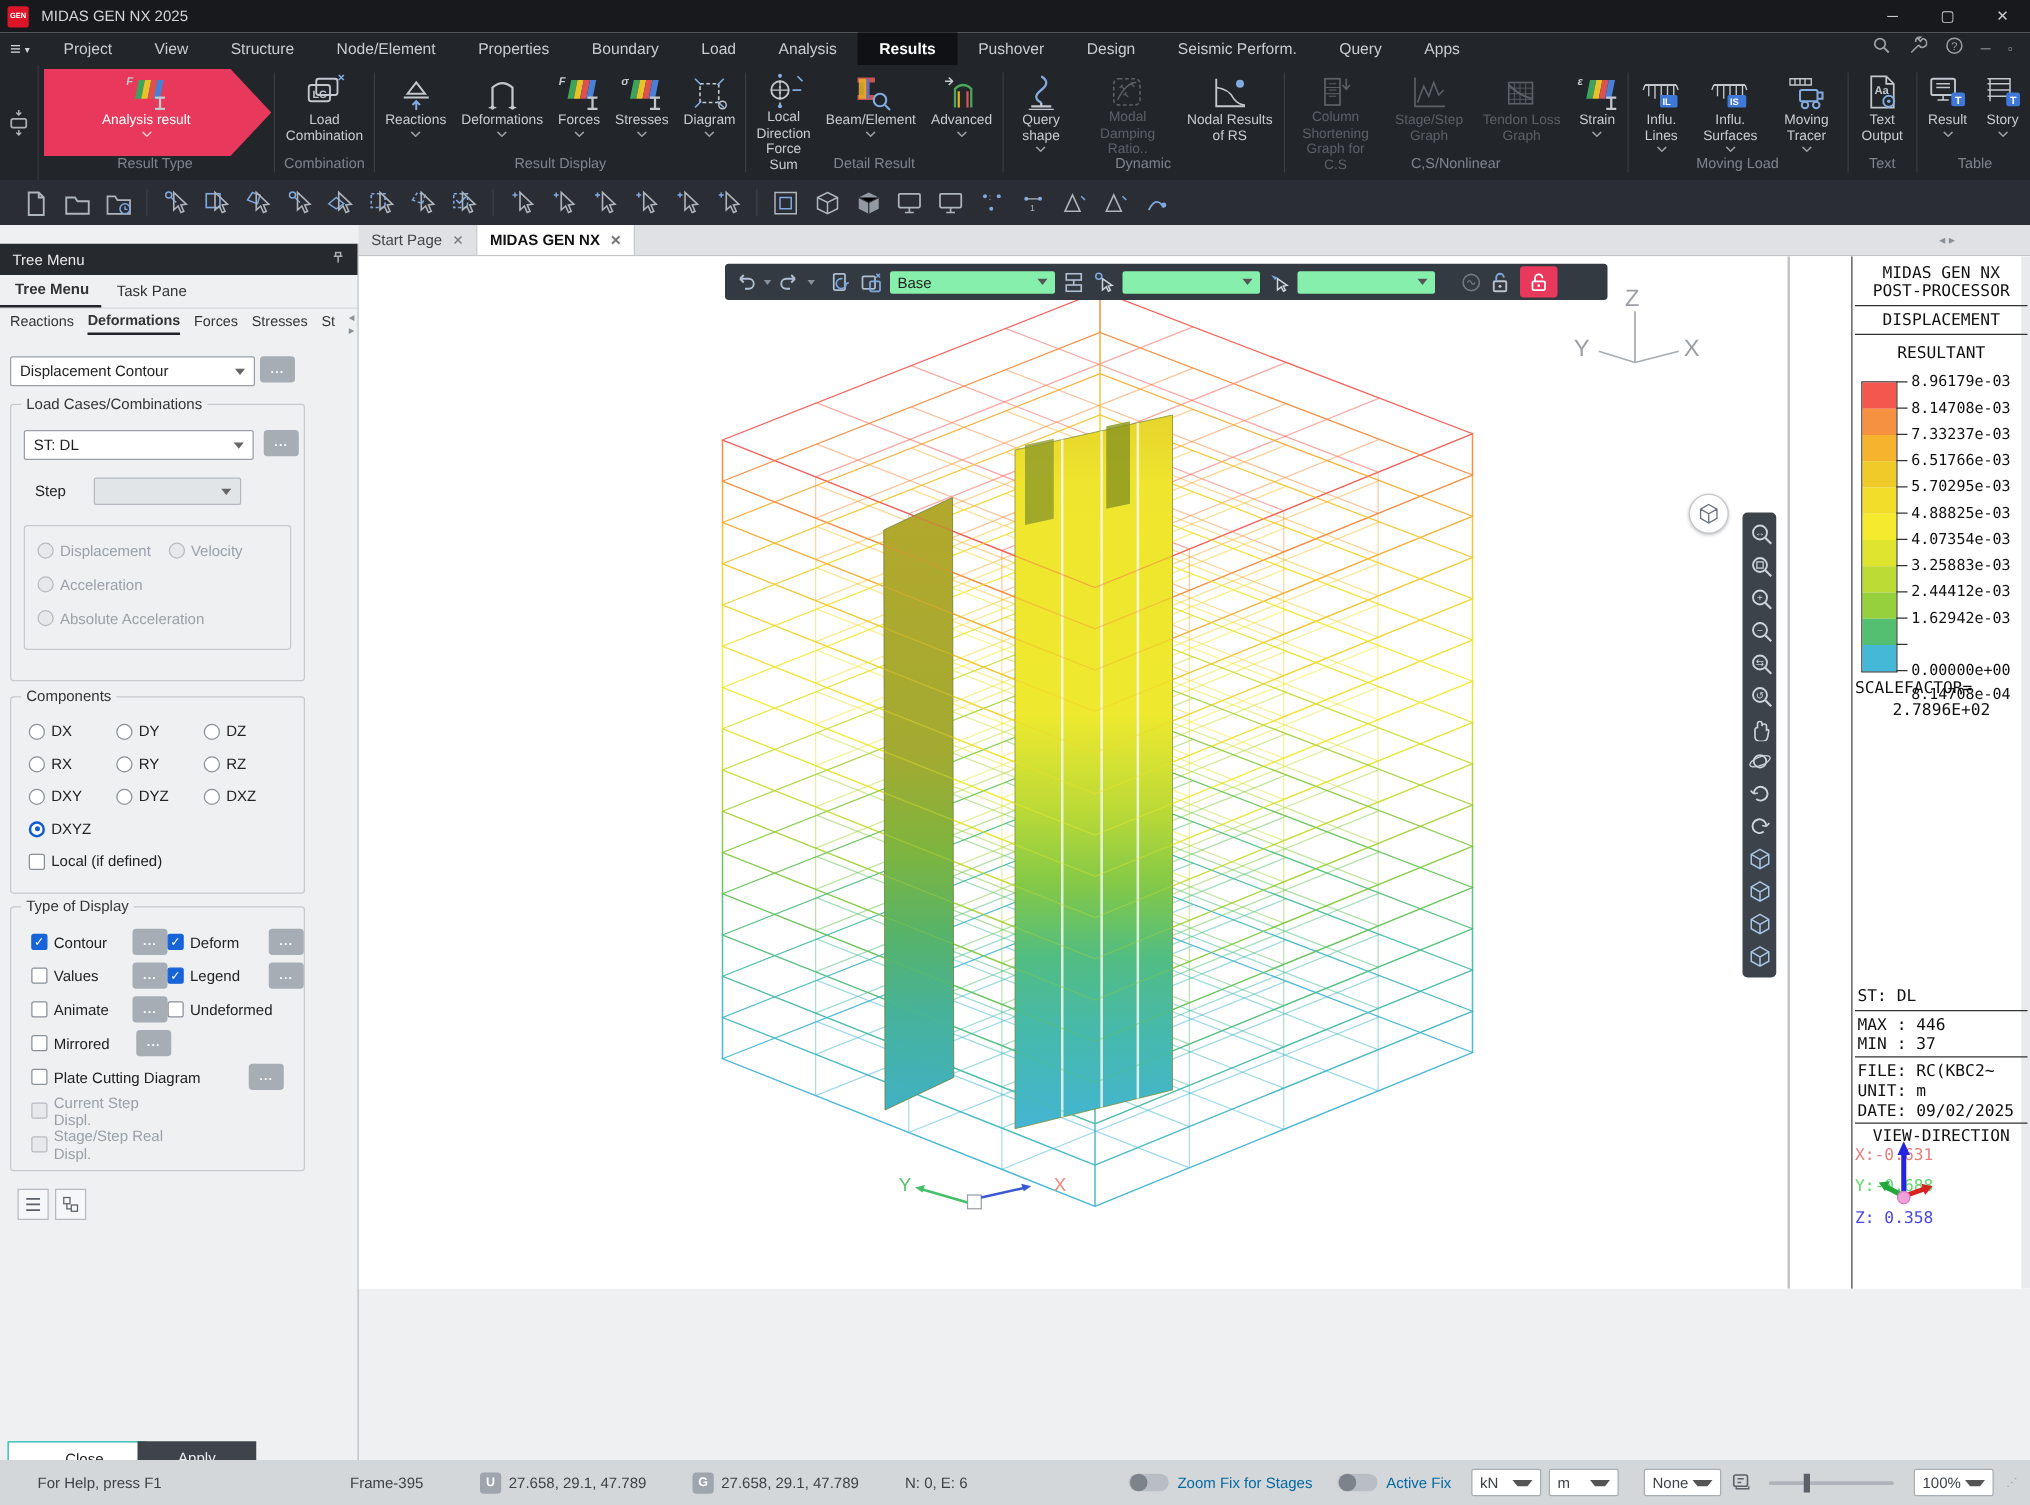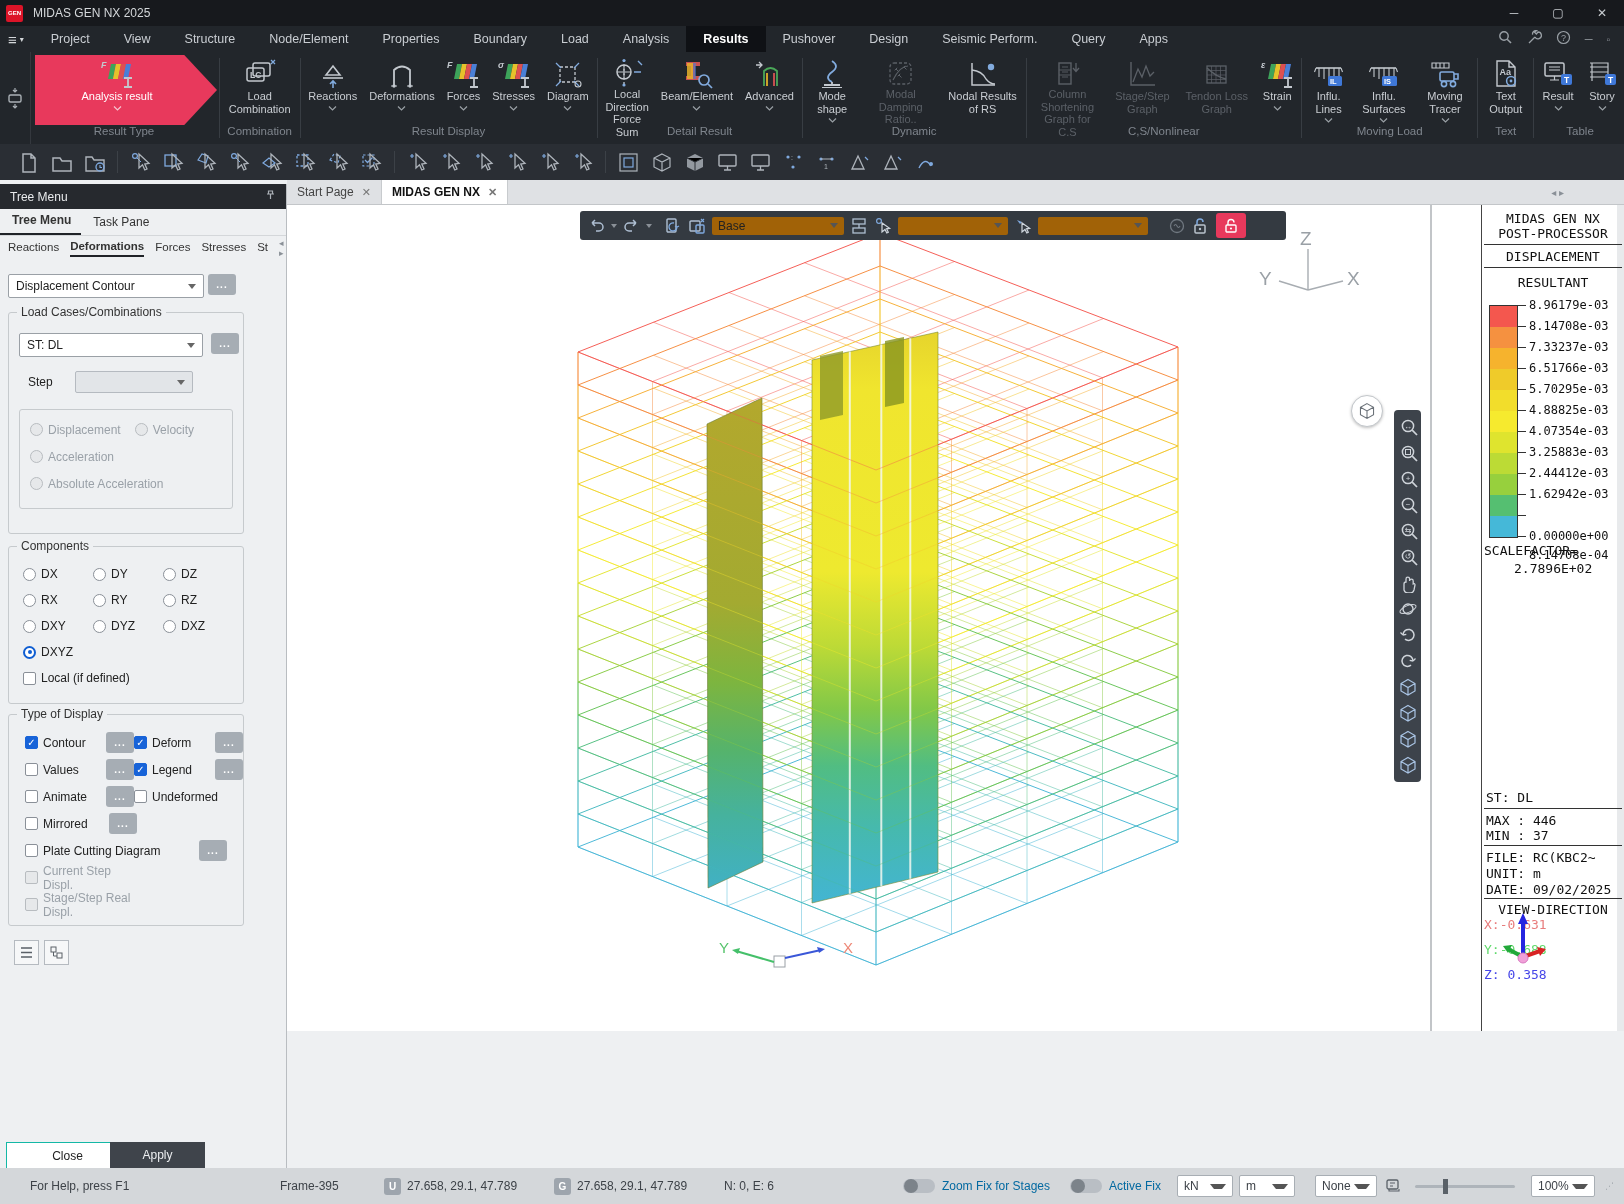--- a/index.html
+++ b/index.html
@@ -32,21 +32,21 @@
   .rb-red{background:#e8395c;clip-path:polygon(0 0,82% 0,100% 50%,82% 100%,0 100%);width:152px;margin-left:4px;padding-right:24px;}
   .rb-red .rb-label{color:#fff;}
   .rb-red .rb-chev{color:#f6c4d0;}
   .rb-glabel{height:16px;font-size:11.5px;color:#7f858d;text-align:center;}
   .rb-sep{width:1px;background:#383d43;margin:6px 2px;}
   
   .quickbar{position:absolute;left:0;top:144px;width:1624px;height:36px;background:#2a2e34;display:flex;align-items:center;padding-left:12px;box-sizing:border-box;}
   .qb-ic{width:33px;height:26px;display:flex;align-items:center;justify-content:center;}
   .qb-sep{width:1px;height:22px;background:#3c4147;margin:0 6px;}
   
-  .leftpanel{position:absolute;left:0;top:184px;width:287px;height:988px;background:#eef0f2;border-right:1px solid #b9bdc1;box-sizing:border-box;}
+  .leftpanel{position:absolute;left:0;top:195px;width:287px;height:988px;background:#eef0f2;border-right:1px solid #b9bdc1;box-sizing:border-box;}
   .lp-header{position:absolute;left:0;top:0;width:100%;height:25px;background:#26292e;color:#e8eaec;font-size:12px;display:flex;align-items:center;padding-left:10px;box-sizing:border-box;}
   .lp-pin{margin-left:auto;margin-right:10px;color:#aab0b6;}
   .lp-tabs{position:absolute;left:0;top:25px;width:100%;height:27px;display:flex;align-items:flex-end;border-bottom:1px solid #d4d7da;box-sizing:border-box;}
   .lp-tab{font-size:12px;color:#333;padding:4px 10px 6px 12px;}
   .lp-tab.active{font-weight:bold;border-bottom:2px solid #202328;}
   .rtab-row{position:absolute;left:0;top:52px;width:100%;height:24px;display:flex;align-items:center;padding-left:8px;box-sizing:border-box;}
   .rtab{font-size:11.5px;color:#333;margin-right:11px;padding-bottom:3px;}
   .rtab.active{font-weight:bold;border-bottom:2px solid #202328;}
   .rtab-arrows{margin-left:auto;margin-right:6px;color:#8a9097;font-size:9px;letter-spacing:4px;}
   .sel{background:#fff;border:1px solid #9aa0a6;border-radius:2px;height:24px;display:flex;align-items:center;padding:0 7px;font-size:12px;color:#222;box-sizing:border-box;}
@@ -78,21 +78,21 @@
   .tabstrip{position:absolute;left:0;top:0;width:100%;height:25px;background:#dfe1e4;display:flex;align-items:stretch;border-bottom:1px solid #c3c6c9;box-sizing:border-box;}
   .vtab{display:flex;align-items:center;gap:8px;font-size:12px;color:#444;padding:0 10px;border-right:1px solid #c8cbce;}
   .vtab.active{background:#fff;font-weight:bold;color:#111;}
   .vtab .x{color:#777;font-size:11px;}
   .tab-arrows{margin-left:auto;margin-right:60px;display:flex;align-items:center;gap:10px;color:#8a9097;font-size:10px;}
   .viewport{position:absolute;left:0;top:25px;width:100%;height:826px;background:#fff;overflow:hidden;}
   #model-svg{position:absolute;left:0;top:0;}
   .vp-toolbar{position:absolute;left:293px;top:6px;width:706px;height:29px;background:#343a41;border-radius:3px;display:flex;align-items:center;padding:0 8px;box-sizing:border-box;gap:6px;}
   .vpt-ic{color:#aebfd2;display:flex;align-items:center;}
   .vpt-car{width:0;height:0;border-left:3.5px solid transparent;border-right:3.5px solid transparent;border-top:4px solid #8a9097;}
-  .vp-sel{background:#a16207;border-radius:2px;height:18px;display:flex;align-items:center;font-size:12px;color:#222;padding:0 6px;box-sizing:border-box;}
+  .vp-sel{background:#86efac;border-radius:2px;height:18px;display:flex;align-items:center;font-size:12px;color:#222;padding:0 6px;box-sizing:border-box;}
   .vp-sel .car{margin-left:auto;width:0;height:0;border-left:4px solid transparent;border-right:4px solid transparent;border-top:5px solid #555;}
   .redlock{width:30px;height:25px;background:#e8395c;border-radius:3px;display:flex;align-items:center;justify-content:center;margin-left:2px;}
   .cube-btn{position:absolute;left:1064px;top:190px;width:30px;height:30px;border-radius:50%;background:#fff;border:1px solid #c3c7cb;box-shadow:0 1px 3px rgba(0,0,0,.25);display:flex;align-items:center;justify-content:center;}
   .nav-toolbar{position:absolute;left:1107px;top:205px;width:27px;background:#3d434b;border-radius:4px;padding:4px 0;display:flex;flex-direction:column;align-items:center;}
   .nav-ic{width:24px;height:26px;display:flex;align-items:center;justify-content:center;}
   
   .legend{position:absolute;left:1143px;top:0;width:194px;height:826px;background:#fff;border-left:2px solid #c2c5c8;box-sizing:border-box;
           font-family:"DejaVu Sans Mono",monospace;color:#111;}
   .lg-rule-v{position:absolute;left:49px;top:0;bottom:0;width:1px;background:#444;}
   .lg-scroll{position:absolute;right:0;top:0;bottom:0;width:7px;background:#e8eaec;}
@@ -351,21 +351,21 @@
         <div class="rb-group">
           <div class="rb-items">
             <div class="rb-item">
               <div class="rb-icon">
                 <svg width="32" height="30" viewBox="0 0 32 30">
                   <path d="M16 23 q-8,-4 0,-10 q8,-6 0,-11" fill="none" stroke="#82abde" stroke-width="1.8"></path>
                   <path d="M8 26 h16 M16 23 v3" stroke="#c3c8ce" stroke-width="1.8"></path>
                   <path d="M6 28.5 h20" stroke="#c3c8ce" stroke-width="1"></path>
                 </svg>
               </div>
-              <div class="rb-label">Mode shape</div>
+              <div class="rb-label">Query shape</div>
               <div class="rb-chev"><svg width="9" height="5" viewBox="0 0 9 5">
                   <path d="M1 0.5 L4.5 4 L8 0.5" fill="none" stroke="currentColor" stroke-width="1.2"></path>
                 </svg></div>
             </div>
             <div class="rb-item rb-dis">
               <div class="rb-icon">
                 <svg width="32" height="30" viewBox="0 0 32 30">
                   <rect x="5" y="5" width="21" height="21" rx="4" fill="none" stroke="#5b6067" stroke-width="1.3" stroke-dasharray="3 2"></rect>
                   <path d="M8 22 q7,-14 15,-14" fill="none" stroke="#5b6067" stroke-width="1.1"></path>
                   <path d="M11 11 l2.5 2.5 M12.2 9.8 l-2.5 2.5 M19 9 l2.5 2.5 M20.2 7.8 l-2.5 2.5 M14 17 l2.5 2.5 M15.2 15.8 l-2.5 2.5" stroke="#5b6067" stroke-width="1"></path>

